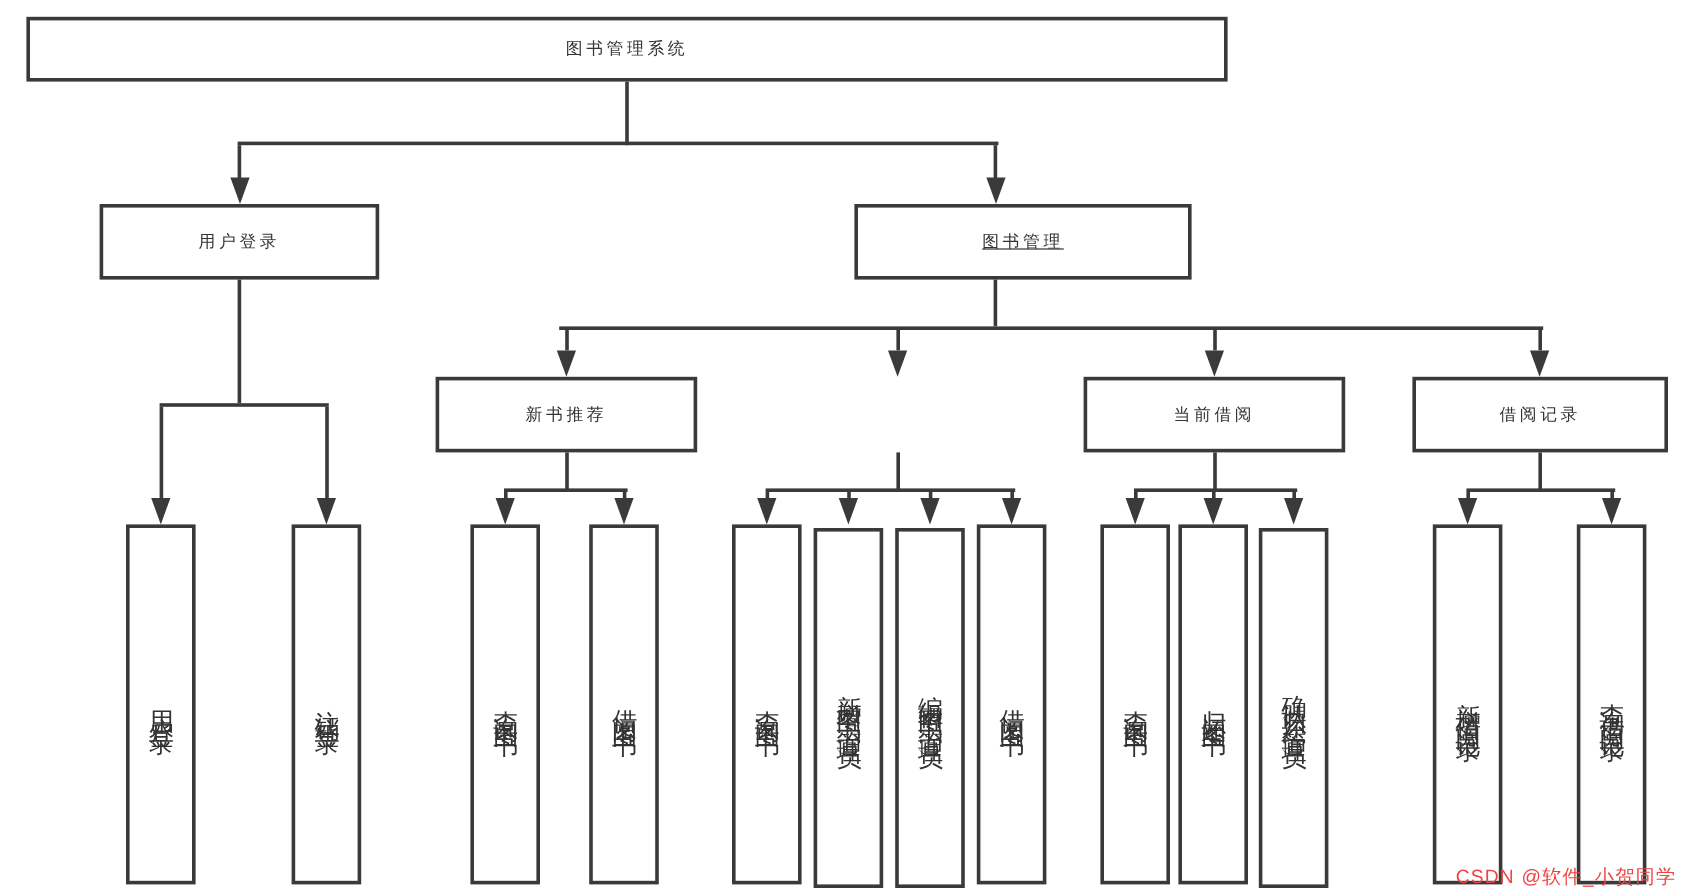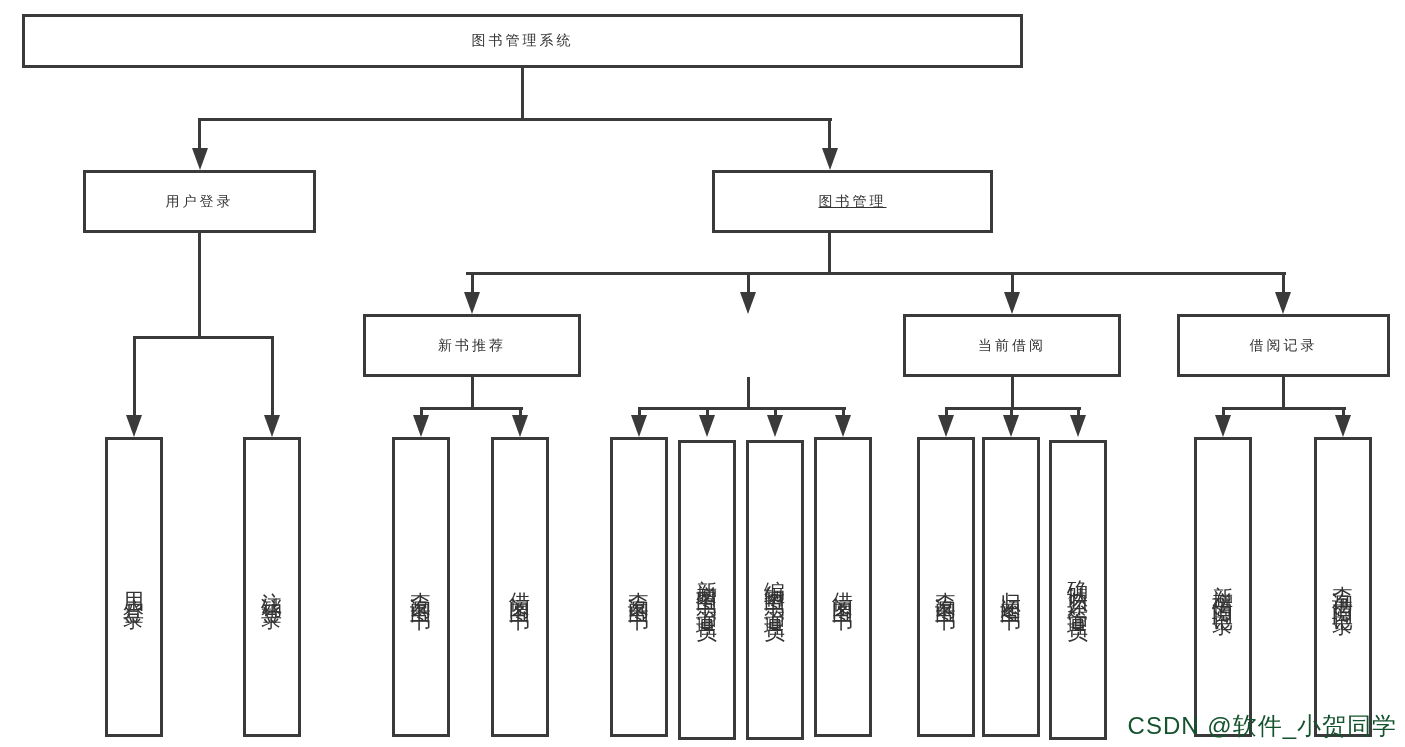--- a/index.html
+++ b/index.html
@@ -43,23 +43,23 @@
     width: 0;
     height: 0;
     border-left: 8px solid transparent;
     border-right: 8px solid transparent;
     border-top: 22px solid #3a3a3a;
   }
   .watermark {
     position: absolute;
     right: 8px;
     bottom: 5px;
-    font-size: 24px;
+    font-size: 16px;
     letter-spacing: 1px;
-    color: #14532d;
+    color: #ef4444;
     z-index: 10;
   }
 </style>
 </head>
 <body>
 
 <div class="canvas">
 
   <div class="box" style="left:22px; top:14px; width:1001px; height:54px;">图书管理系统</div>
 

